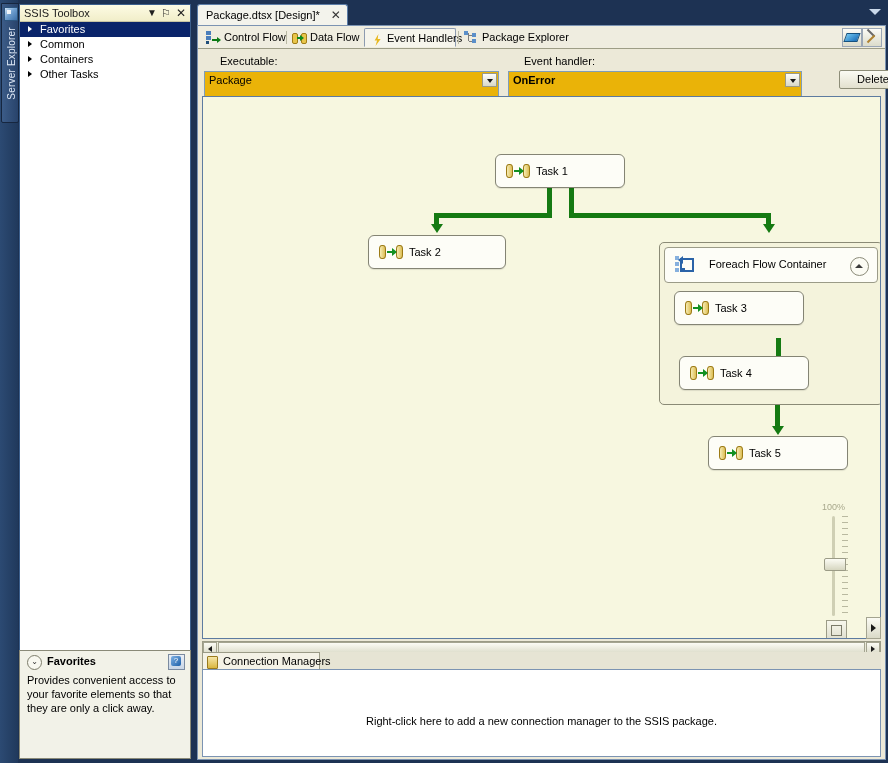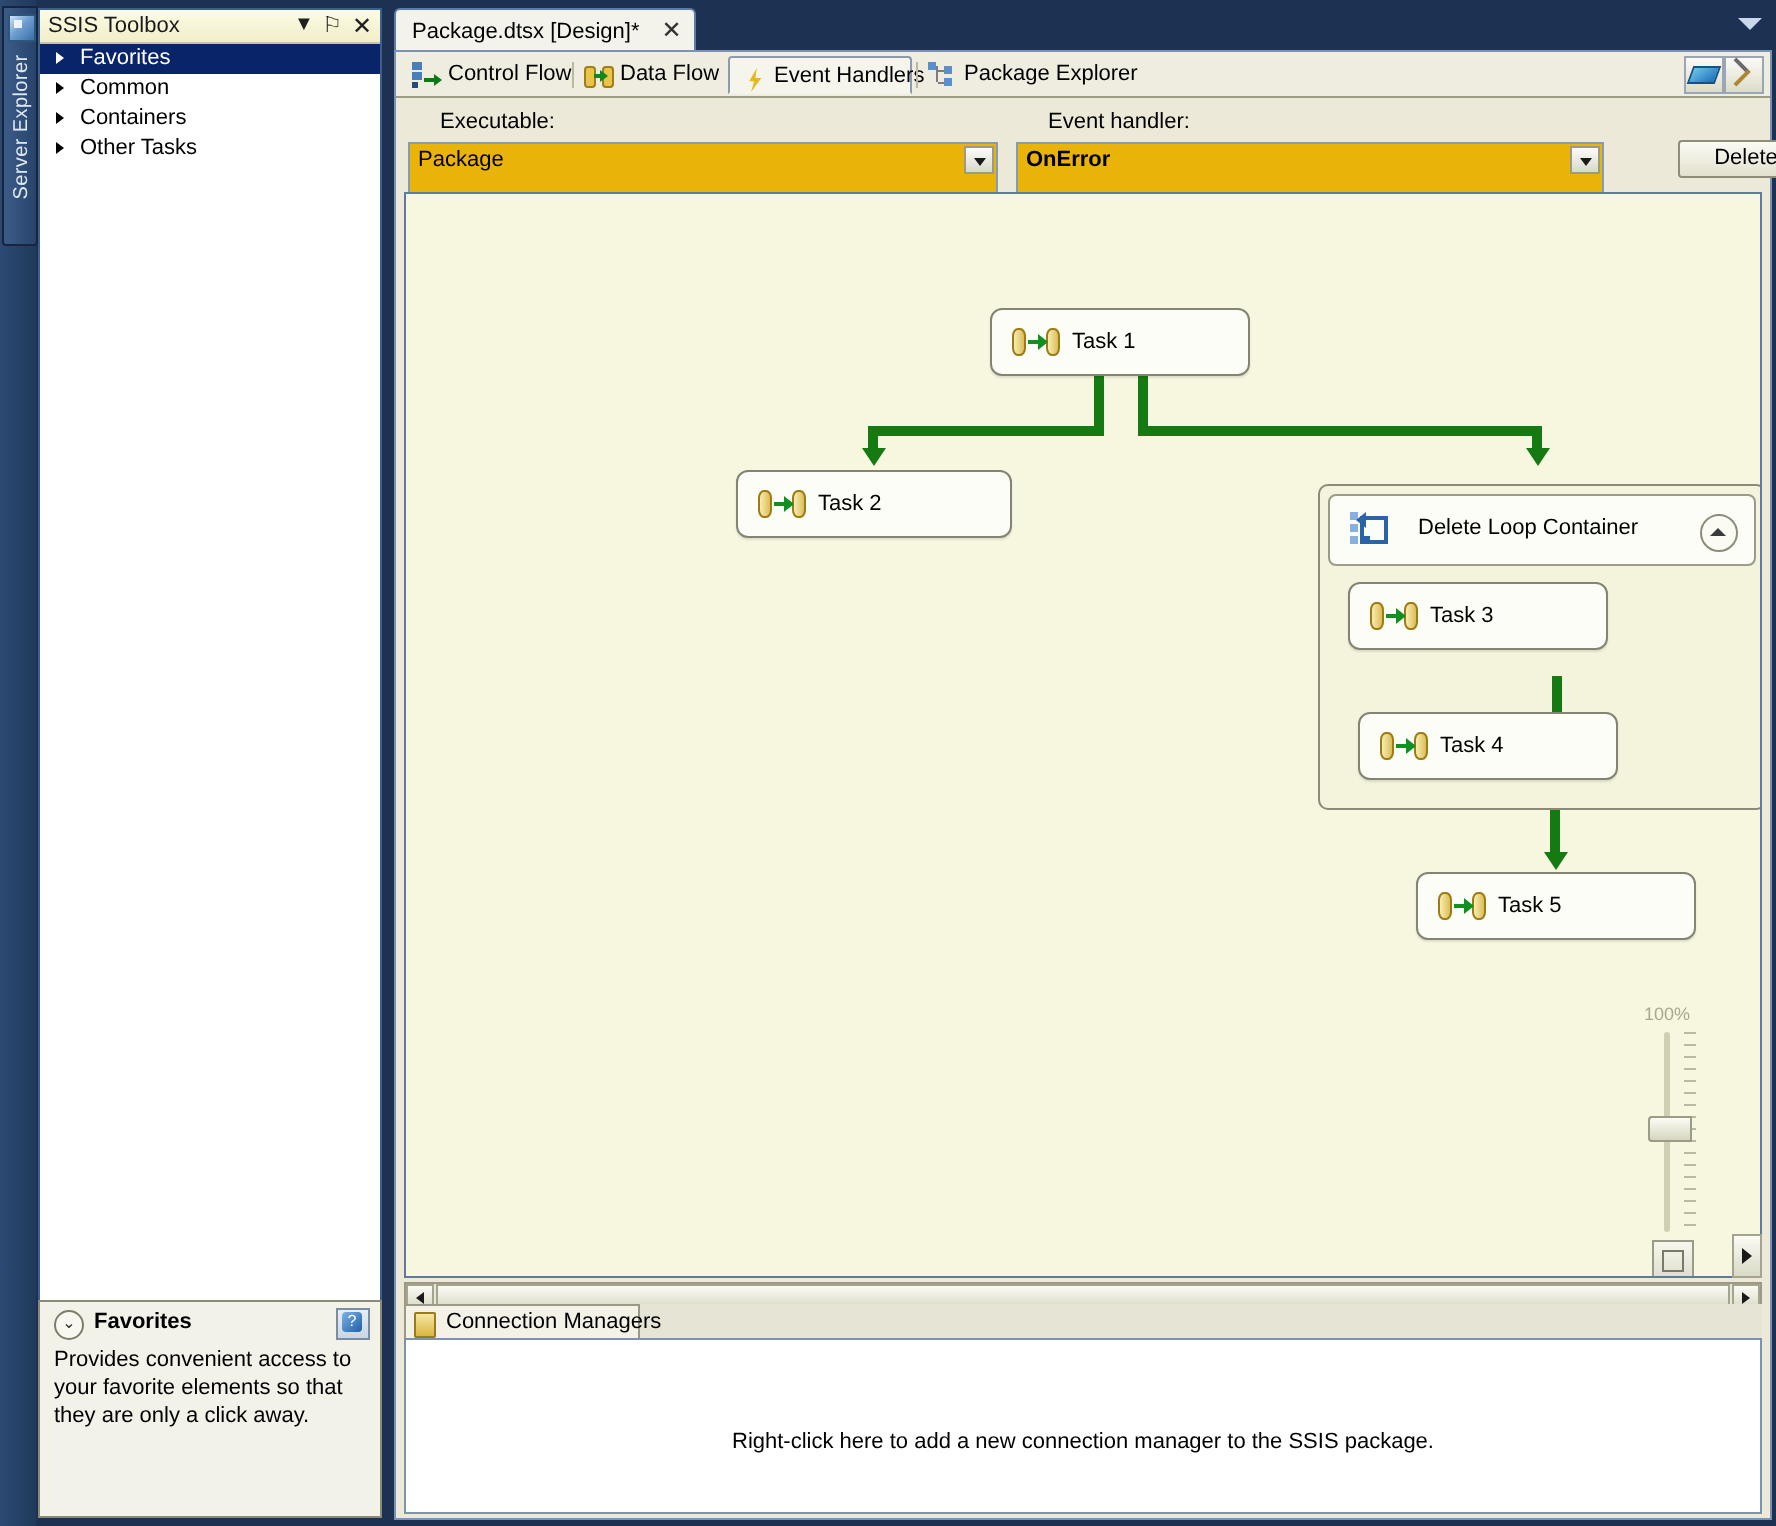--- a/index.html
+++ b/index.html
@@ -522,21 +522,21 @@
           <div class="container" style="left:456px;top:145px;width:224px;height:163px;">
             <div class="container-hdr">
               <span class="loopico">
                 <i class="px p1"></i>
                   <i class="px p2"></i>
                   <i class="px p3"></i>
                   <i class="px p4"></i>
                 <i class="sq"></i>
                   <i class="tip"></i>
               </span>
-              <span class="lab">Delete Loop Container</span>
+              <span class="lab">Foreach Flow Container</span>
               <span class="collapse-btn"></span>
             </div>
 
             <div class="edge" style="left:116px;top:95px;width:5px;height:27px;"></div>
             <div class="arrowhead" style="left:112.5px;top:121px;"></div>
 
             <div class="node" style="left:14px;top:48px;width:130px;height:34px;">
               <span class="ticon">
                 <i class="cyl l"></i>
                   <i class="cyl r"></i>

